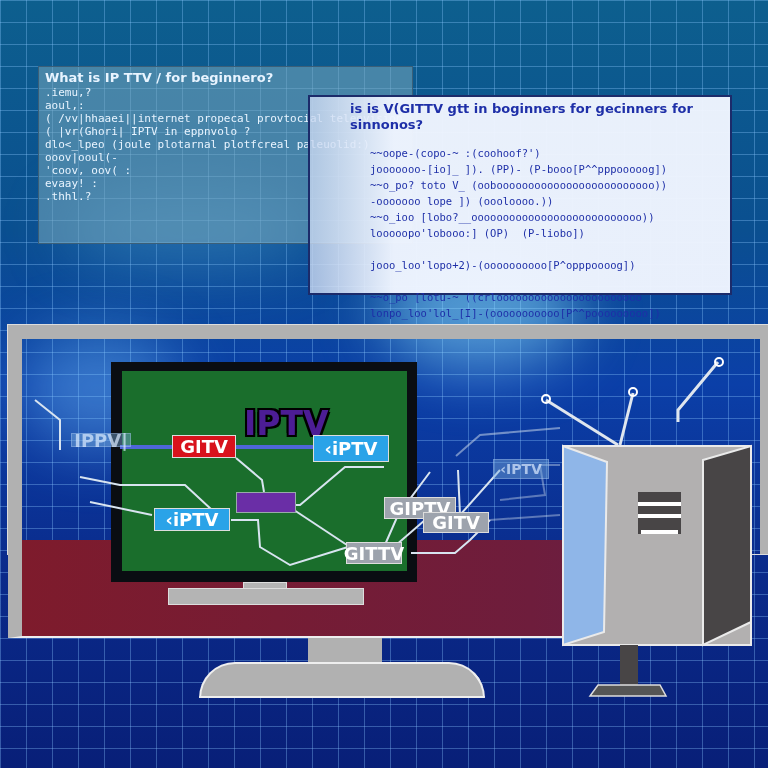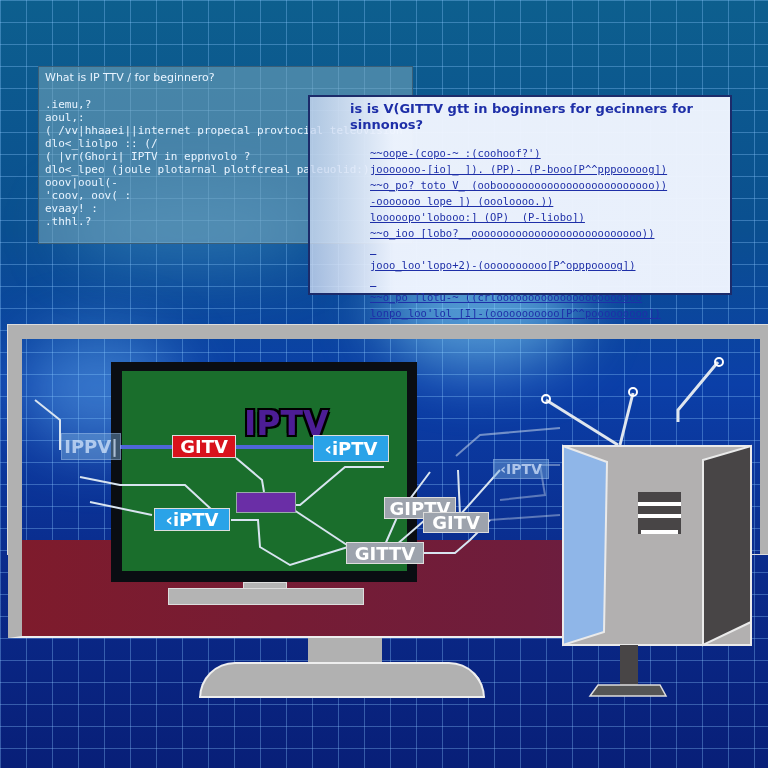--- a/index.html
+++ b/index.html
@@ -6,24 +6,24 @@
   body{width:768px;height:768px;overflow:hidden;position:relative;font-family:"DejaVu Sans",sans-serif;
     background:linear-gradient(180deg,#0d5f8e 0%,#0a4f90 30%,#0b3fa8 50%,#0a2a8a 75%,#081f78 100%);}
   .grid{position:absolute;inset:0;
     background-image:
       linear-gradient(rgba(140,200,255,.35) 1px,transparent 1px),
       linear-gradient(90deg,rgba(140,200,255,.35) 1px,transparent 1px);
     background-size:26px 22px;}
   .glow{position:absolute;border-radius:50%;filter:blur(30px);}
   .panel{position:absolute;font-family:"DejaVu Sans Mono",monospace;}
   .panel-left{left:38px;top:66px;width:375px;height:178px;background:rgba(120,170,190,.55);border:1px solid #3b5f78;color:#e8f4ff;font-size:11px;line-height:13px;padding:4px 6px;box-sizing:border-box;}
-  .panel-left .title{font-family:"DejaVu Sans",sans-serif;font-weight:normal;font-size:11px;margin-bottom:14px;}
+  .panel-left .title{font-family:"DejaVu Sans",sans-serif;font-weight:bold;font-size:13px;margin-bottom:2px;}
   .panel-right{left:308px;top:95px;width:424px;height:200px;background:linear-gradient(90deg,rgba(200,215,240,.8),rgba(240,245,255,.97) 20%);border:2px solid #1c2b6a;color:#1e2fa8;font-size:10.5px;line-height:16px;padding:4px 10px;box-sizing:border-box;}
   .panel-right .title{font-family:"DejaVu Sans",sans-serif;font-weight:bold;font-size:13px;margin-left:30px;margin-bottom:12px;}
-  .panel-right .line{white-space:pre;margin-left:50px;text-decoration:underline;}
+  .panel-right .line{white-space:pre;margin-left:50px;}
   .monitor{position:absolute;left:8px;top:325px;width:738px;height:215px;border:14px solid #b1b1b1;border-bottom:none;outline:1px solid #ddd;}
   .monitor-bottom{position:absolute;left:8px;top:540px;width:744px;height:98px;background:linear-gradient(90deg,#7e1b2c,#6e1d3c 70%,#64204d);border-left:14px solid #b1b1b1;border-right:2px solid #ccc;border-bottom:2px solid #eee;box-sizing:border-box;}
   .neck{position:absolute;left:308px;top:638px;width:74px;height:25px;background:#b1b1b1;}
   .base{position:absolute;left:199px;top:662px;width:286px;height:36px;background:#b1b1b1;border:2px solid #eee;border-radius:40px 40px 0 0;box-sizing:border-box;}
   .inner-tv{position:absolute;left:111px;top:362px;width:306px;height:220px;background:#0a0d12;}
   .inner-screen{position:absolute;left:122px;top:371px;width:285px;height:200px;background:#1a6e2c;}
   .inner-stand{position:absolute;left:168px;top:588px;width:194px;height:15px;background:#b4b4b4;border:1px solid #ddd;}
   .inner-stand-top{position:absolute;left:243px;top:582px;width:42px;height:8px;background:#b4b4b4;border:1px solid #ddd;border-bottom:none;}
   .iptv-title{position:absolute;left:244px;top:392px;font-size:33px;font-weight:bold;color:#4c1d95;text-shadow:-2px -2px 0 #000,2px -2px 0 #000,-2px 2px 0 #000,2px 2px 0 #000;margin-top:12px;}
   .tag{position:absolute;font-weight:bold;color:#fff;font-size:18px;display:flex;align-items:center;justify-content:center;border:1px solid #ddd;box-sizing:border-box;}
@@ -40,37 +40,36 @@
 <div class="grid"></div>
 <div class="glow" style="left:380px;top:250px;width:200px;height:120px;background:rgba(140,220,255,.55);"></div>
 <div class="glow" style="left:20px;top:330px;width:160px;height:120px;background:rgba(120,200,255,.4);"></div>
 <div class="glow" style="left:60px;top:190px;width:260px;height:80px;background:rgba(90,170,220,.35);"></div>
 
 <div class="panel panel-left">
   <div class="title">What  is  IP  TTV / for beginnero?</div>
   <div>.iemu,?</div>
   <div>aoul,:</div>
   <div>( /vv|hhaaei||internet propecal provtocial teleovision</div>
-  <div>dlo&lt;_liolpo :: (/</div>
   <div>( |vr(Ghori|  IPTV  in  eppnvolo ?</div>
   <div>dlo&lt;_lpeo (joule plotarnal  plotfcreal  paleuolid:)</div>
   <div>ooov|ooul(-</div>
   <div>'coov, oov( :</div>
   <div>evaay! :</div>
   <div>.thhl.?</div>
 </div>
 
 <div class="panel panel-right">
   <div class="title">is  is  V(GITTV  gtt  in  boginners  for  gecinners  for  sinnonos?</div>
   <div class="line">~~oope-(copo-~ :(coohoof?')</div>
   <div class="line">jooooooo-[io]_ ]). (PP)- (P-booo[P^^pppooooog])</div>
   <div class="line">~~o_po? toto V_ (oobooooooooooooooooooooooooo))</div>
   <div class="line">-ooooooo lope ]) (oooloooo.))</div>
+  <div class="line">~~o_ioo [lobo?__ooooooooooooooooooooooooooo))</div>
   <div class="line">looooopo'lobooo:] (OP)  (P-liobo])</div>
-  <div class="line">~~o_ioo [lobo?__ooooooooooooooooooooooooooo))</div>
   <div class="line">&nbsp;</div>
   <div class="line">jooo_loo'lopo+2)-(oooooooooo[P^opppoooog])</div>
   <div class="line">&nbsp;</div>
   <div class="line">~~o_po [lotu-~ ((crlooooooooooooooooooooooo</div>
   <div class="line">lonpo_loo'lol_[I]-(ooooooooooo[P^^pooooooooo])</div>
 </div>
 
 <div class="monitor"></div>
 <div class="monitor-bottom"></div>
 <div class="neck"></div>
@@ -96,29 +95,29 @@
     <polyline points="430,472 398,515 384,547"></polyline>
     <polyline points="388,552 425,520"></polyline>
     <polyline points="411,553 455,553 470,540 490,520"></polyline>
     <polyline points="458,470 460,515 500,470"></polyline>
     <polyline points="456,456 480,435 560,428" stroke-opacity=".5"></polyline>
     <polyline points="560,465 540,465 545,495 500,500" stroke-opacity=".4"></polyline>
     <polyline points="490,520 560,515" stroke-opacity=".4"></polyline>
   </g>
 </svg>
 
-<div class="tag faded" style="left:61px;top:433px;width:60px;height:27px;">IPPV|</div>
+<div class="tag faded" style="left:71px;top:433px;width:60px;height:14px;">IPPV|</div>
 <div class="tag red" style="left:172px;top:435px;width:64px;height:23px;">GITV</div>
 <div class="tag blue" style="left:313px;top:435px;width:76px;height:27px;">‹iPTV</div>
 <div class="tag gray" style="left:384px;top:453px;width:72px;height:22px;margin-top:44px;">GIPTV</div>
 <div class="tag blue" style="left:154px;top:508px;width:76px;height:23px;">‹iPTV</div>
 <div class="purple"></div>
 <div class="tag faded" style="left:493px;top:459px;width:56px;height:20px;font-size:14px;">‹IPTV</div>
 <div class="tag gray" style="left:423px;top:512px;width:66px;height:21px;">GITV</div>
-<div class="tag gray" style="left:346px;top:542px;width:78px;height:22px;">GITTV</div>
+<div class="tag gray" style="left:346px;top:542px;width:56px;height:22px;">GITTV</div>
 
 <svg class="lines" width="768" height="768">
   <g stroke="#dfe6ee" stroke-width="3" fill="none">
     <line x1="546" y1="400" x2="618" y2="445"></line>
     <line x1="633" y1="393" x2="620" y2="445"></line>
     <polyline points="718,362 678,410 678,422"></polyline>
   </g>
   <circle cx="546" cy="399" r="4" fill="none" stroke="#fff" stroke-width="2"></circle>
   <circle cx="633" cy="392" r="4" fill="none" stroke="#fff" stroke-width="2"></circle>
   <circle cx="719" cy="362" r="4" fill="none" stroke="#fff" stroke-width="2"></circle>

